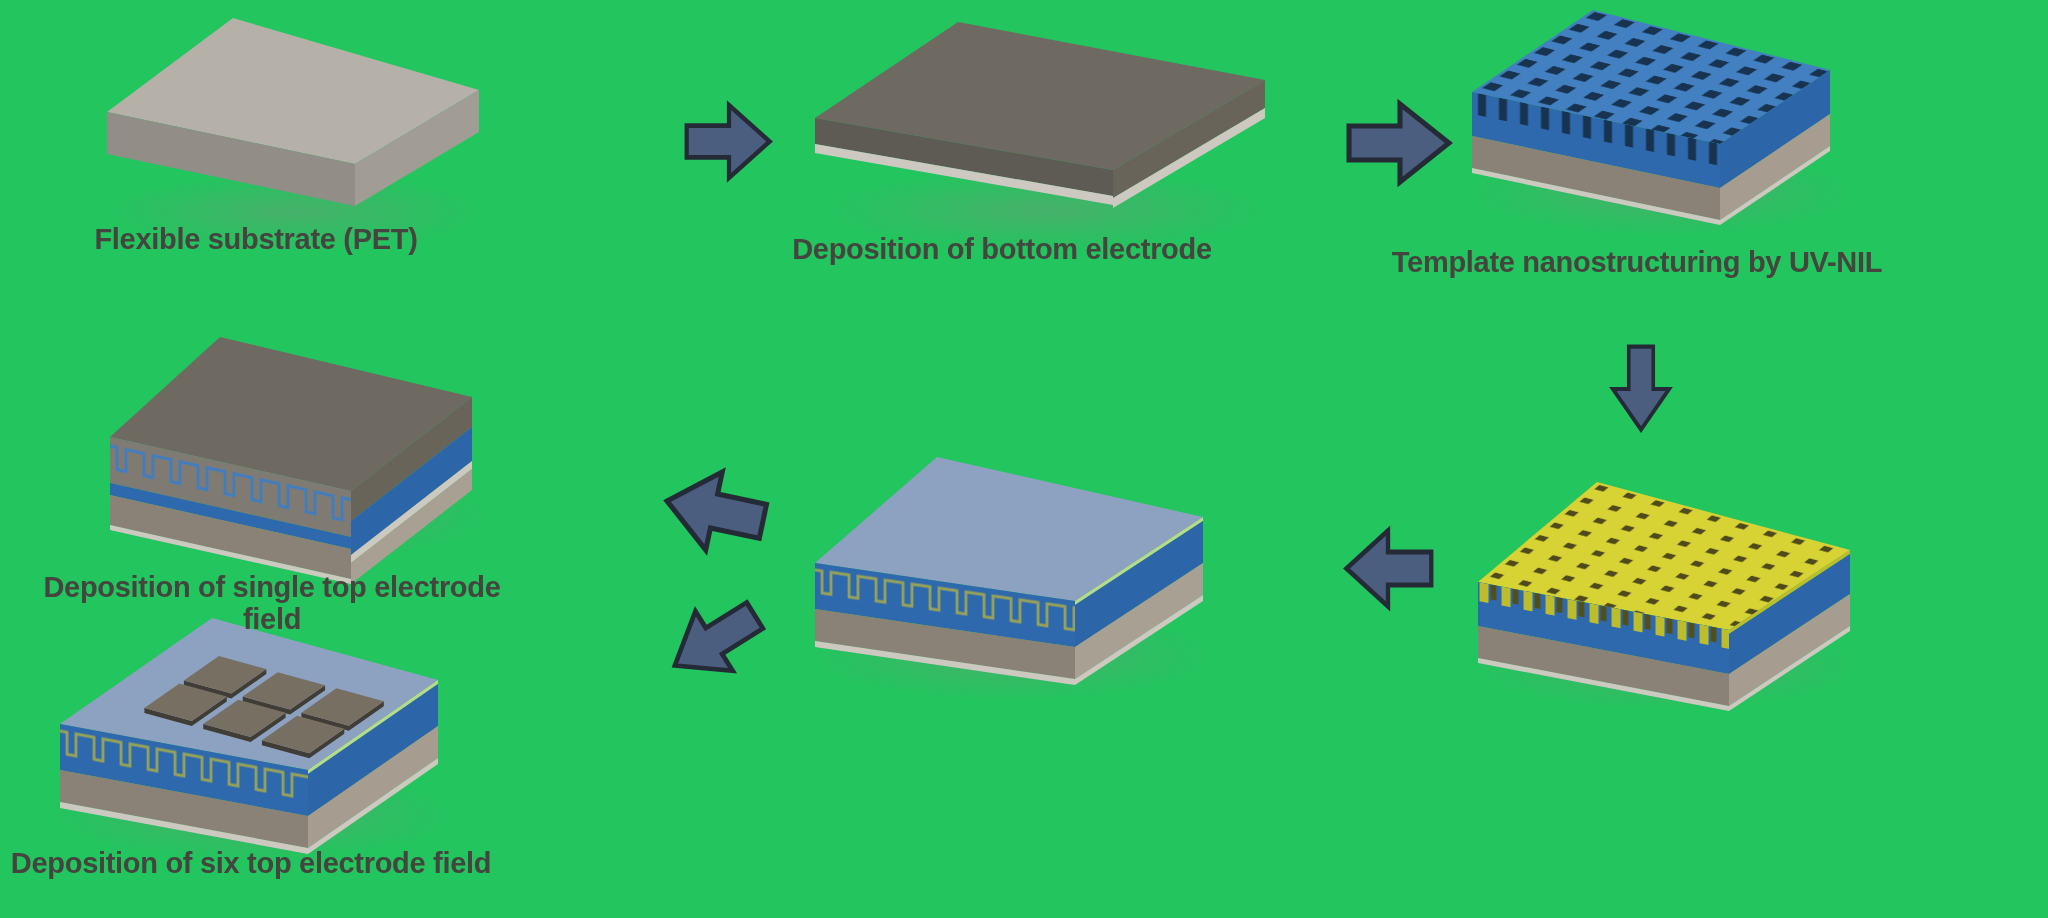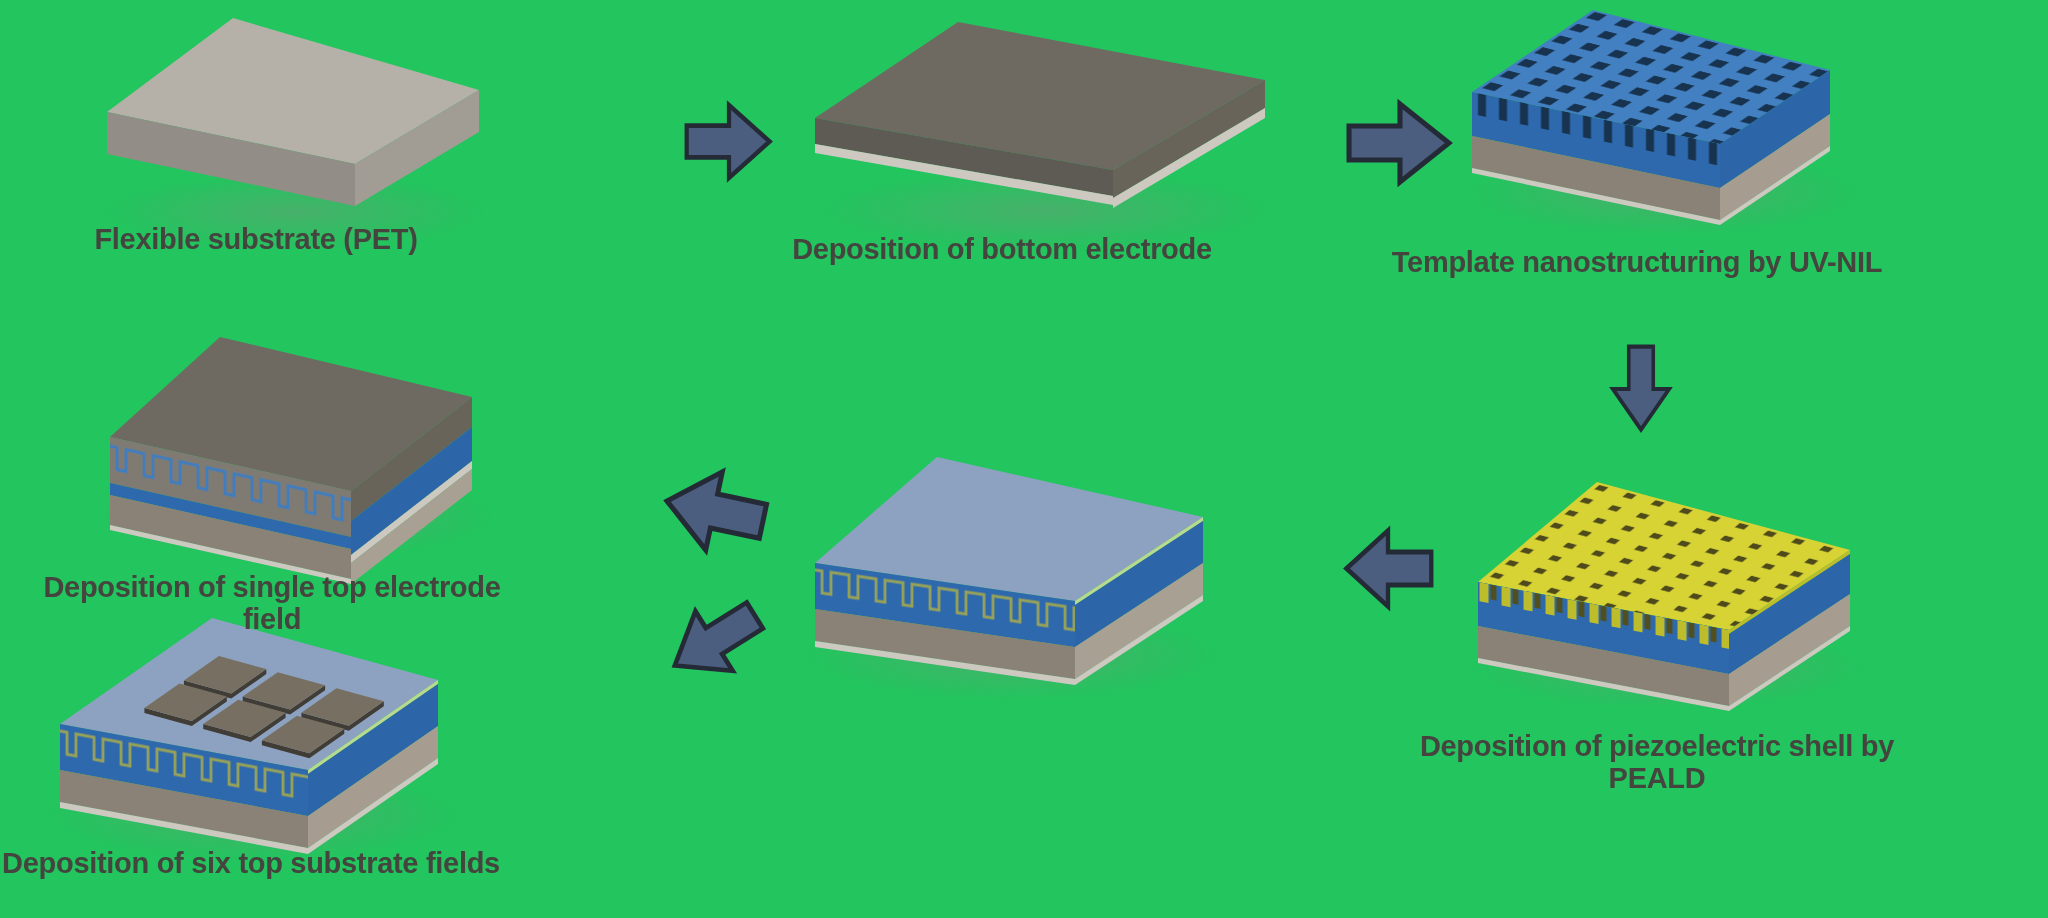--- a/index.html
+++ b/index.html
@@ -181,17 +181,16 @@
     <polygon stroke-width="5" points="2,33 52,33 52,11 100,50 52,89 52,67 2,67" fill="#4b5e80" stroke="#242b37"></polygon>
   </svg>
 
   <svg class="arrow" style="left:664px;top:596px;transform:rotate(148deg);" width="100" height="90" viewBox="0 0 104 100" preserveAspectRatio="none">
     <polygon stroke-width="5" points="2,33 52,33 52,11 100,50 52,89 52,67 2,67" fill="#4b5e80" stroke="#242b37"></polygon>
   </svg>
 
   <div class="caption" style="left:46px;top:224px;width:420px;">Flexible substrate (PET)</div>
   <div class="caption" style="left:772px;top:234px;width:460px;">Deposition of bottom electrode</div>
   <div class="caption" style="left:1387px;top:247px;width:500px;">Template nanostructuring by UV-NIL</div>
-  <div class="caption" style="left:1387px;top:731px;width:540px;">Deposition of piezoelectric shell by PEALD</div>
   <div class="caption" style="left:22px;top:572px;width:500px;">Deposition of single top electrode field</div>
-  <div class="caption" style="left:1px;top:848px;width:500px;">Deposition of six top substrate fields</div>
+  <div class="caption" style="left:1px;top:848px;width:500px;">Deposition of six top electrode field</div>
 
 </div>
 
 </body></html>

